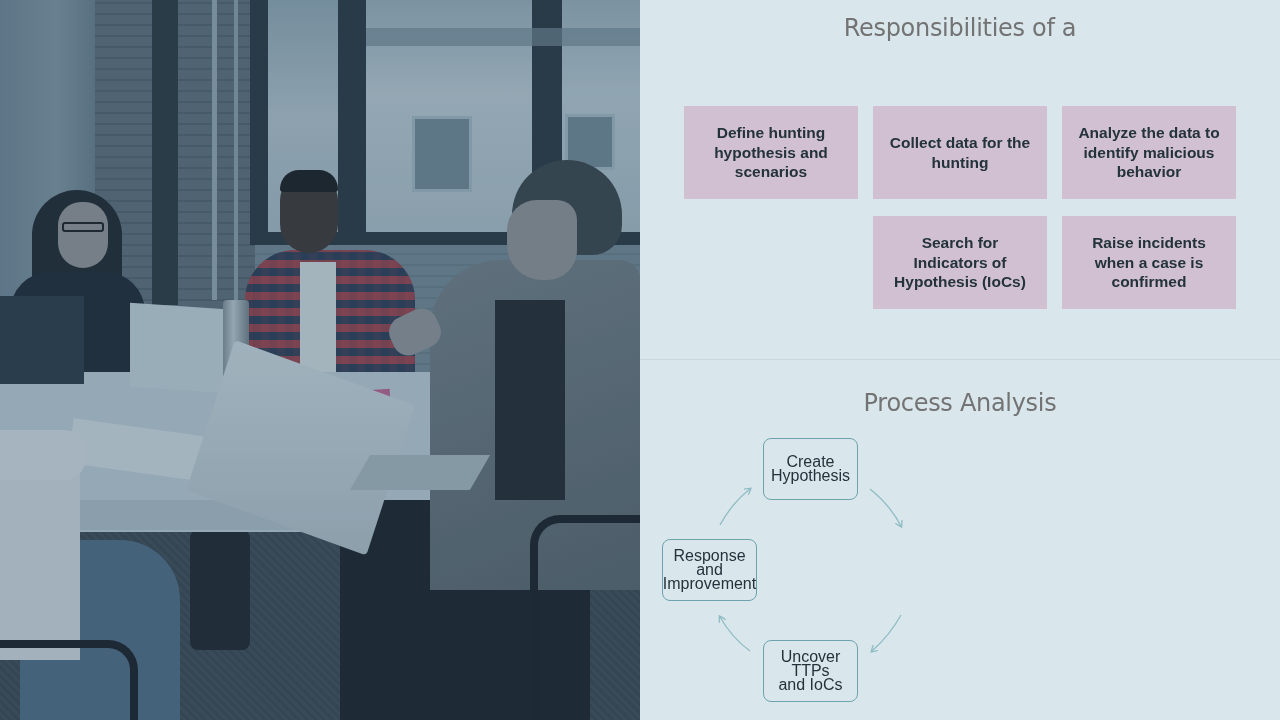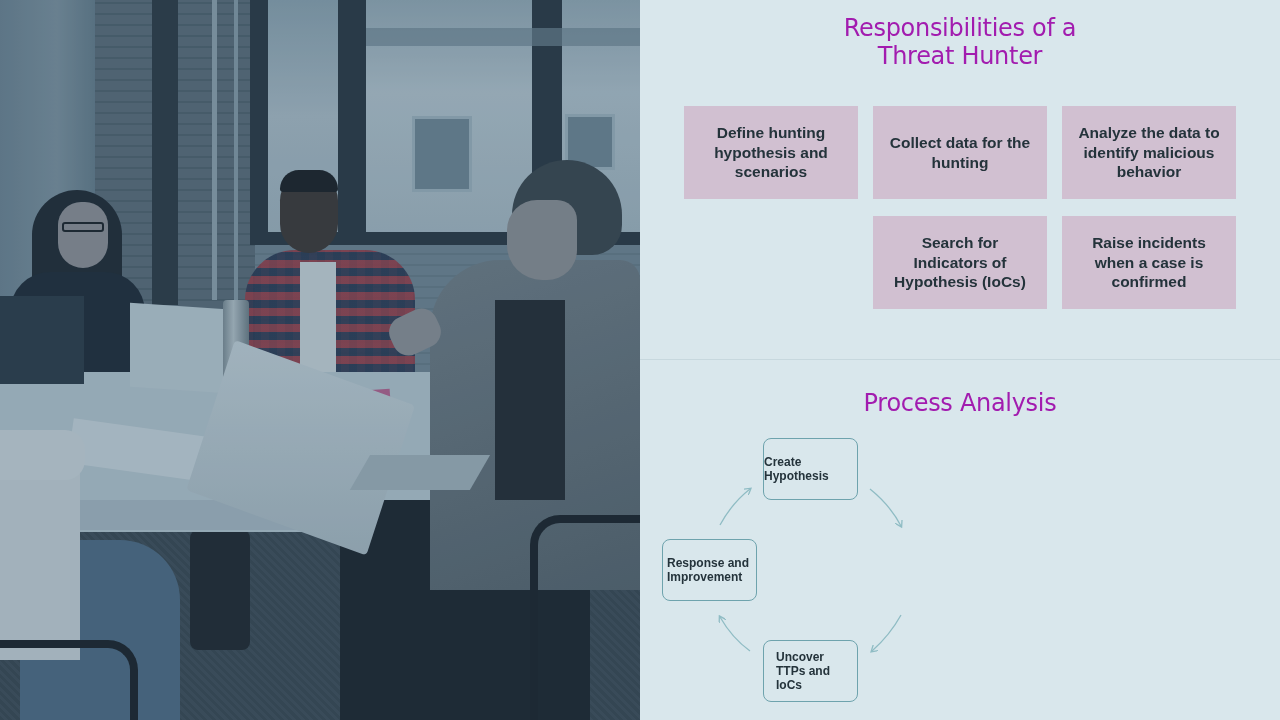--- a/index.html
+++ b/index.html
@@ -61,40 +61,40 @@
     .woman2-body { left: 0; top: 470px; width: 80px; height: 190px; background: #c4cfd4; }
     .woman2-legs { left: 20px; top: 540px; width: 160px; height: 180px; background: #4e6a82; border-radius: 60px 60px 0 0; }
     .chair { left: 530px; top: 515px; width: 110px; height: 205px; border: 8px solid #1a2127; border-radius: 30px 0 0 0; border-right: none; border-bottom: none; }
     .chair2 { left: 0; top: 640px; width: 130px; height: 80px; border: 8px solid #1a2127; border-radius: 0 30px 0 0; border-left: none; border-bottom: none; }
     .tint { left: 0; top: 0; width: 640px; height: 720px; background: rgba(40, 75, 100, 0.22); }
 
     
     .content { position: absolute; left: 640px; top: 0; width: 640px; height: 720px; }
     .title {
       position: absolute; left: 0; width: 640px; text-align: center;
-      color: #a21caf; font-weight: 300; margin: 0;
+      color: #737373; font-weight: 300; margin: 0;
       font-family: "DejaVu Sans", "Liberation Sans", sans-serif;
     }
     .title.resp { top: 14px; font-size: 24px; line-height: 28px; font-weight: normal; letter-spacing: -0.3px; }
     .title.proc { top: 389px; font-size: 24px; line-height: 28px; font-weight: normal; letter-spacing: -0.3px; }
     .grid { position: absolute; left: 44px; top: 106px; width: 552px; height: 203px; }
     .card {
       position: absolute; width: 174px; height: 93px;
       background: #d1c0d1; color: #24333b;
       display: flex; align-items: center; justify-content: center; text-align: center;
       font-weight: bold; font-size: 15.5px; line-height: 19.5px; padding: 0 10px; box-sizing: border-box;
     }
     .divider { position: absolute; left: 0; top: 359px; width: 640px; height: 1px; background: #c7d8de; }
     .diagram { position: absolute; left: 0; top: 0; width: 640px; height: 720px; pointer-events: none; }
     .diagram svg { position: absolute; left: 0; top: 0; }
     .step {
       position: absolute; box-sizing: border-box;
       border: 1.5px solid #6ea3ad; border-radius: 8px; background: #d9e7ec;
-      display: flex; align-items: center; justify-content: center; text-align: left;
-      color: #24333b; font-weight: bold; font-size: 12px; line-height: 14px; pointer-events: auto;
+      display: flex; align-items: center; justify-content: center; text-align: center;
+      color: #24333b; font-weight: normal; font-size: 16px; line-height: 14px; pointer-events: auto;
     }
   </style>
 </head>
 <body>
 
 <div class="photo">
   <div class="shape wall-left"></div>
   <div class="shape brick"></div>
   <div class="shape brick-low"></div>
   <div class="shape pillar"></div>
@@ -137,21 +137,20 @@
   <div class="shape woman2-arm"></div>
   <div class="shape chair"></div>
   <div class="shape chair2"></div>
   <div class="shape tint"></div>
 </div>
 
 <div class="content">
 
   <h1 class="title resp">
     <span>Responsibilities of a</span><br>
-    <span>Threat Hunter</span>
   </h1>
 
   <div class="grid">
     <div class="card" style="left:0;top:0;">Define hunting hypothesis and scenarios</div>
     <div class="card" style="left:189px;top:0;">Collect data for the hunting</div>
     <div class="card" style="left:378px;top:0;">Analyze the data to identify malicious behavior</div>
     <div class="card" style="left:189px;top:110px;">Search for Indicators of Hypothesis (IoCs)</div>
     <div class="card" style="left:378px;top:110px;">Raise incidents when a case is confirmed</div>
   </div>
 

